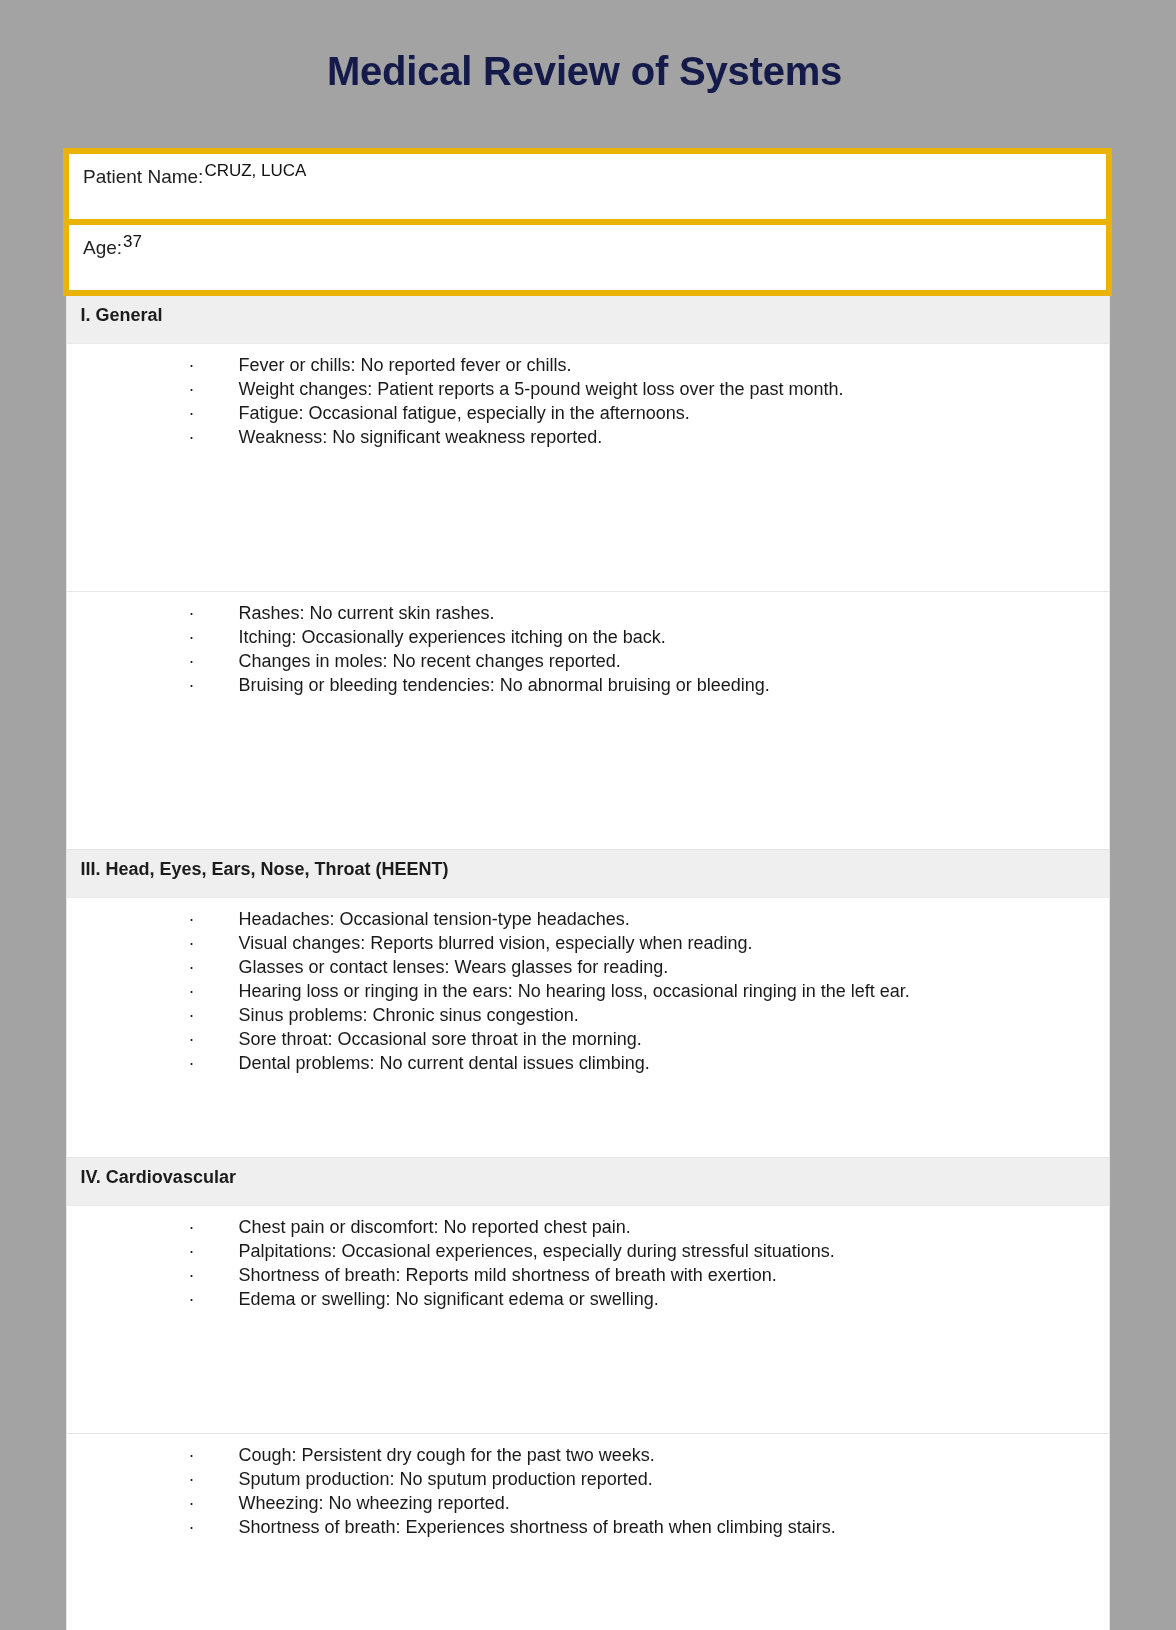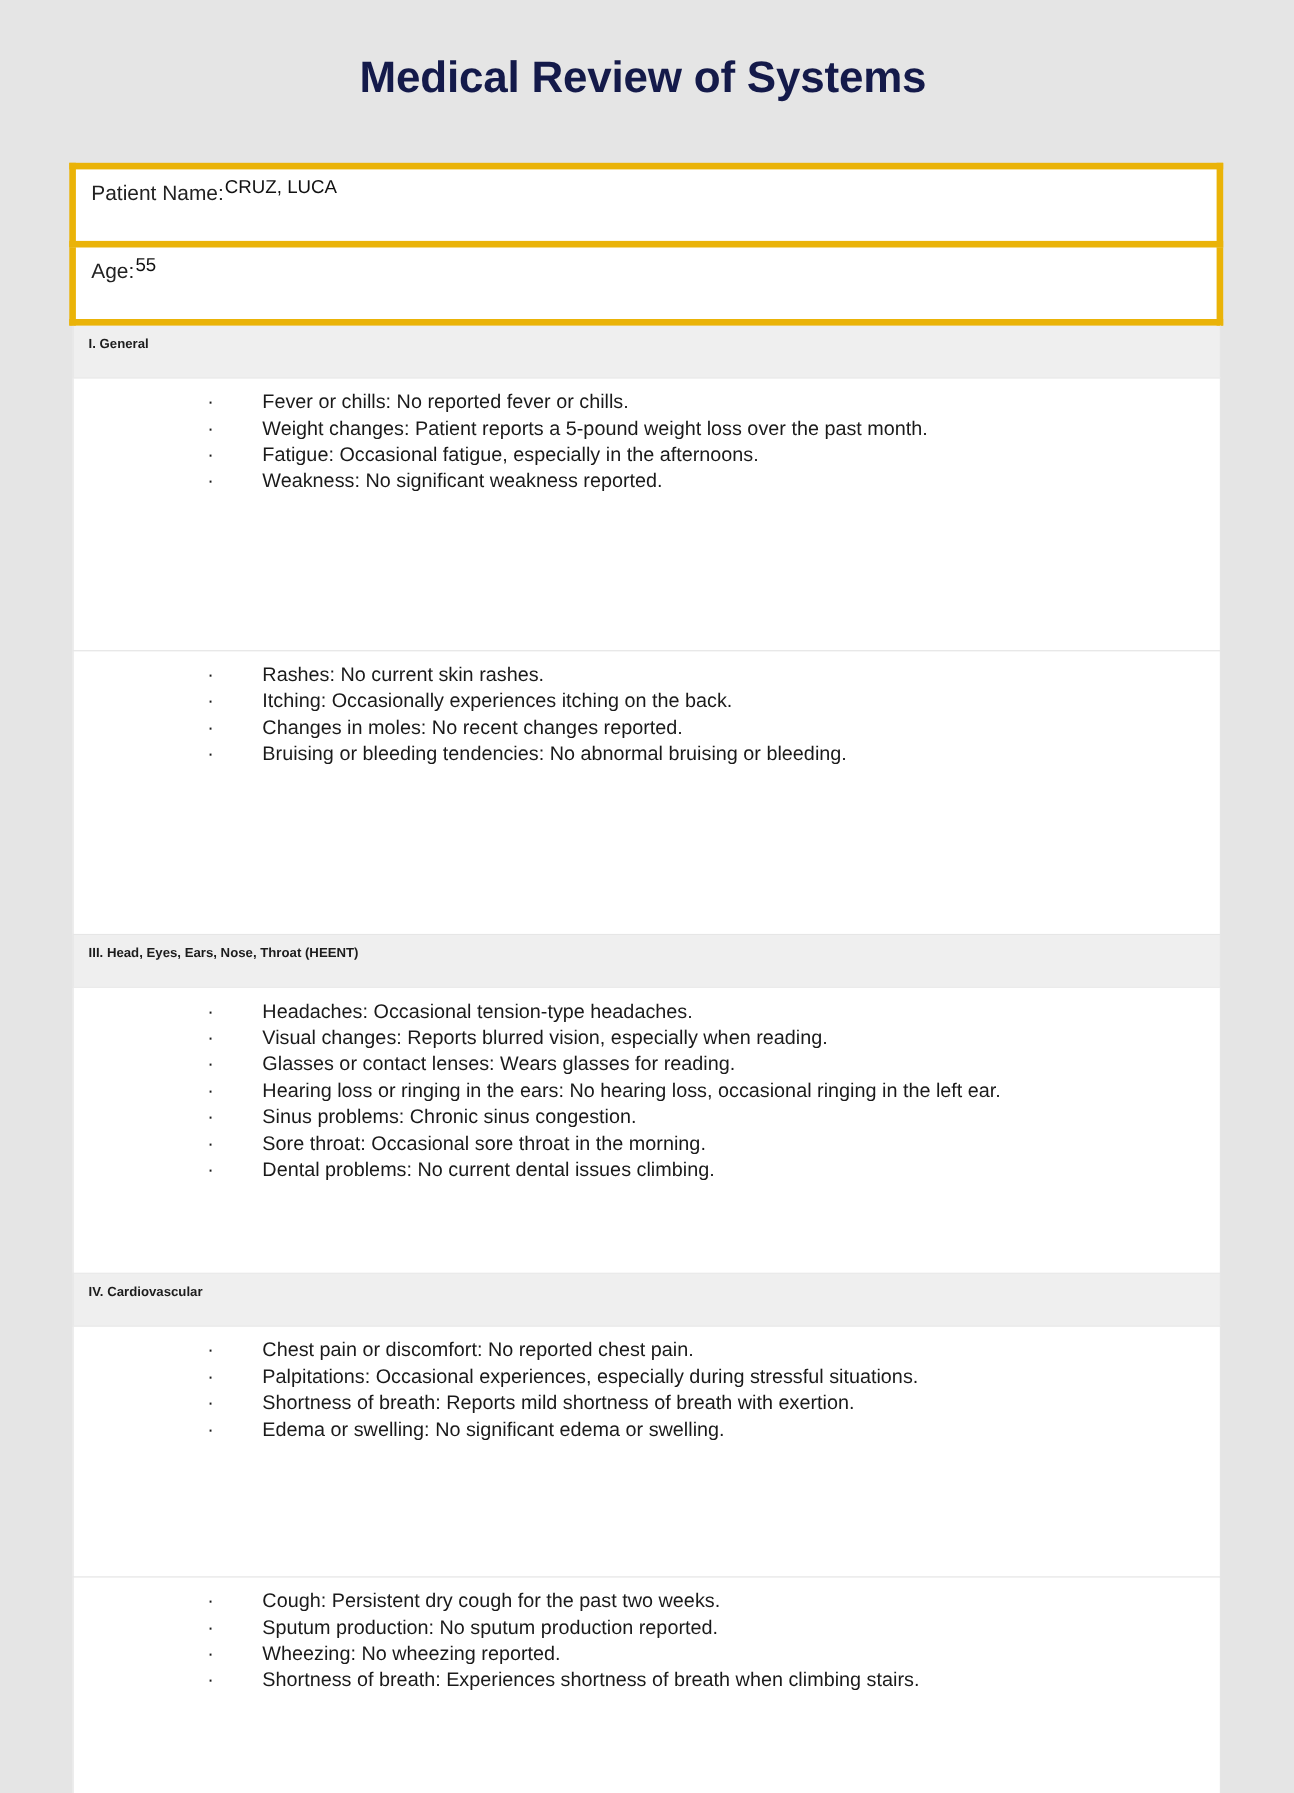--- a/index.html
+++ b/index.html
@@ -12,21 +12,21 @@
     height: 1630px;
     font-family: "Liberation Sans", sans-serif;
     color: #1a1a1a;
     -webkit-font-smoothing: antialiased;
   }
 
   .page {
     position: relative;
     width: 1176px;
     height: 1630px;
-    background: #e5e5e5;
+    background: #a3a3a3;
     box-sizing: border-box;
   }
 
   
   .doc-title {
     position: absolute;
     top: 48px;
     left: 63px;
     width: 1043px;
     text-align: center;
@@ -77,21 +77,21 @@
   .section-head td {
     background: #efefef;
     height: 38px;
     padding: 9px 0 0 14px;
     border-left: 1px solid #e6e6e6;
     border-right: 1px solid #e6e6e6;
     border-top: 1px solid #eaeaea;
     border-bottom: 1px solid #eaeaea;
   }
   .section-head-title {
-    font-size: 12px;
+    font-size: 18px;
     font-weight: bold;
     color: #1c1c1c;
     line-height: 1.2;
   }
 
   
   .section-body td {
     background: #ffffff;
     padding: 9px 10px 10px 0;
     border: 1px solid #e6e6e6;
@@ -137,21 +137,21 @@
     <tbody>
 
       <tr class="field-row">
         <td>
           <span class="field-label">Patient Name:</span><span class="field-value">CRUZ, LUCA</span>
         </td>
       </tr>
 
       <tr class="field-row">
         <td>
-          <span class="field-label">Age:</span><span class="field-value">55</span>
+          <span class="field-label">Age:</span><span class="field-value">37</span>
         </td>
       </tr>
 
       <tr class="section-head">
         <td>
           <div class="section-head-title">I. General</div>
         </td>
       </tr>
       <tr class="section-body sec-body-1">
         <td>

